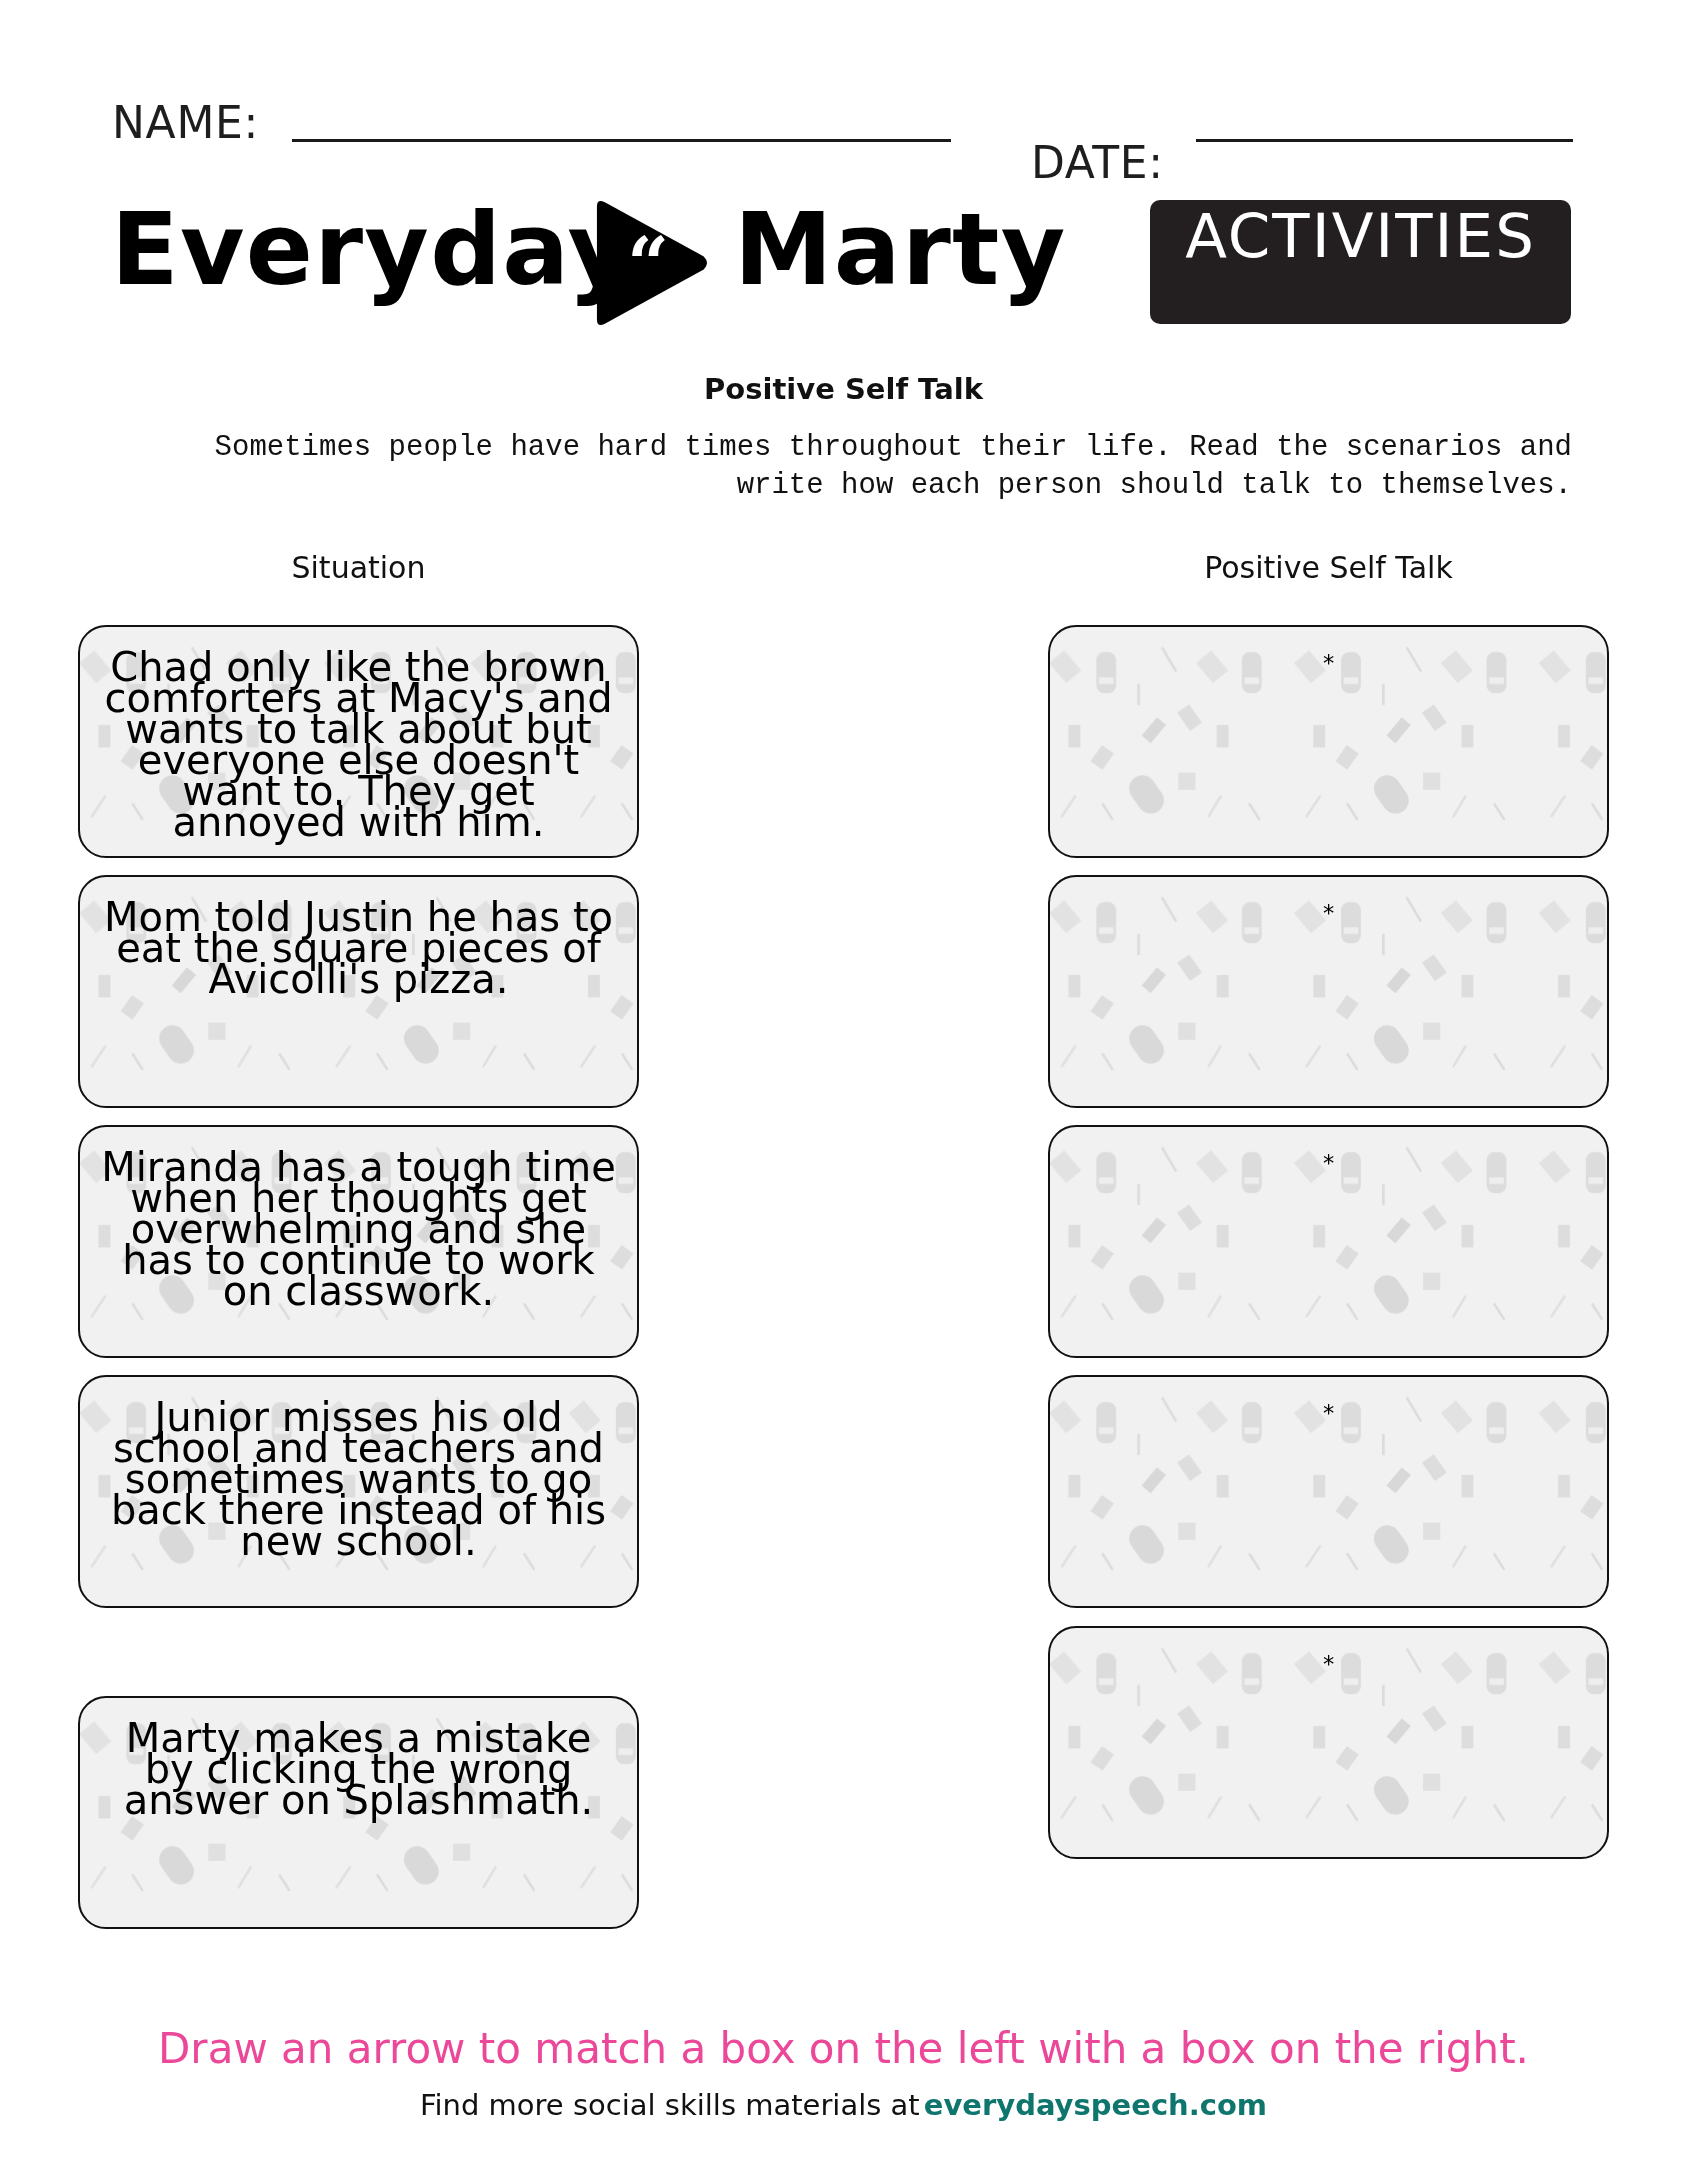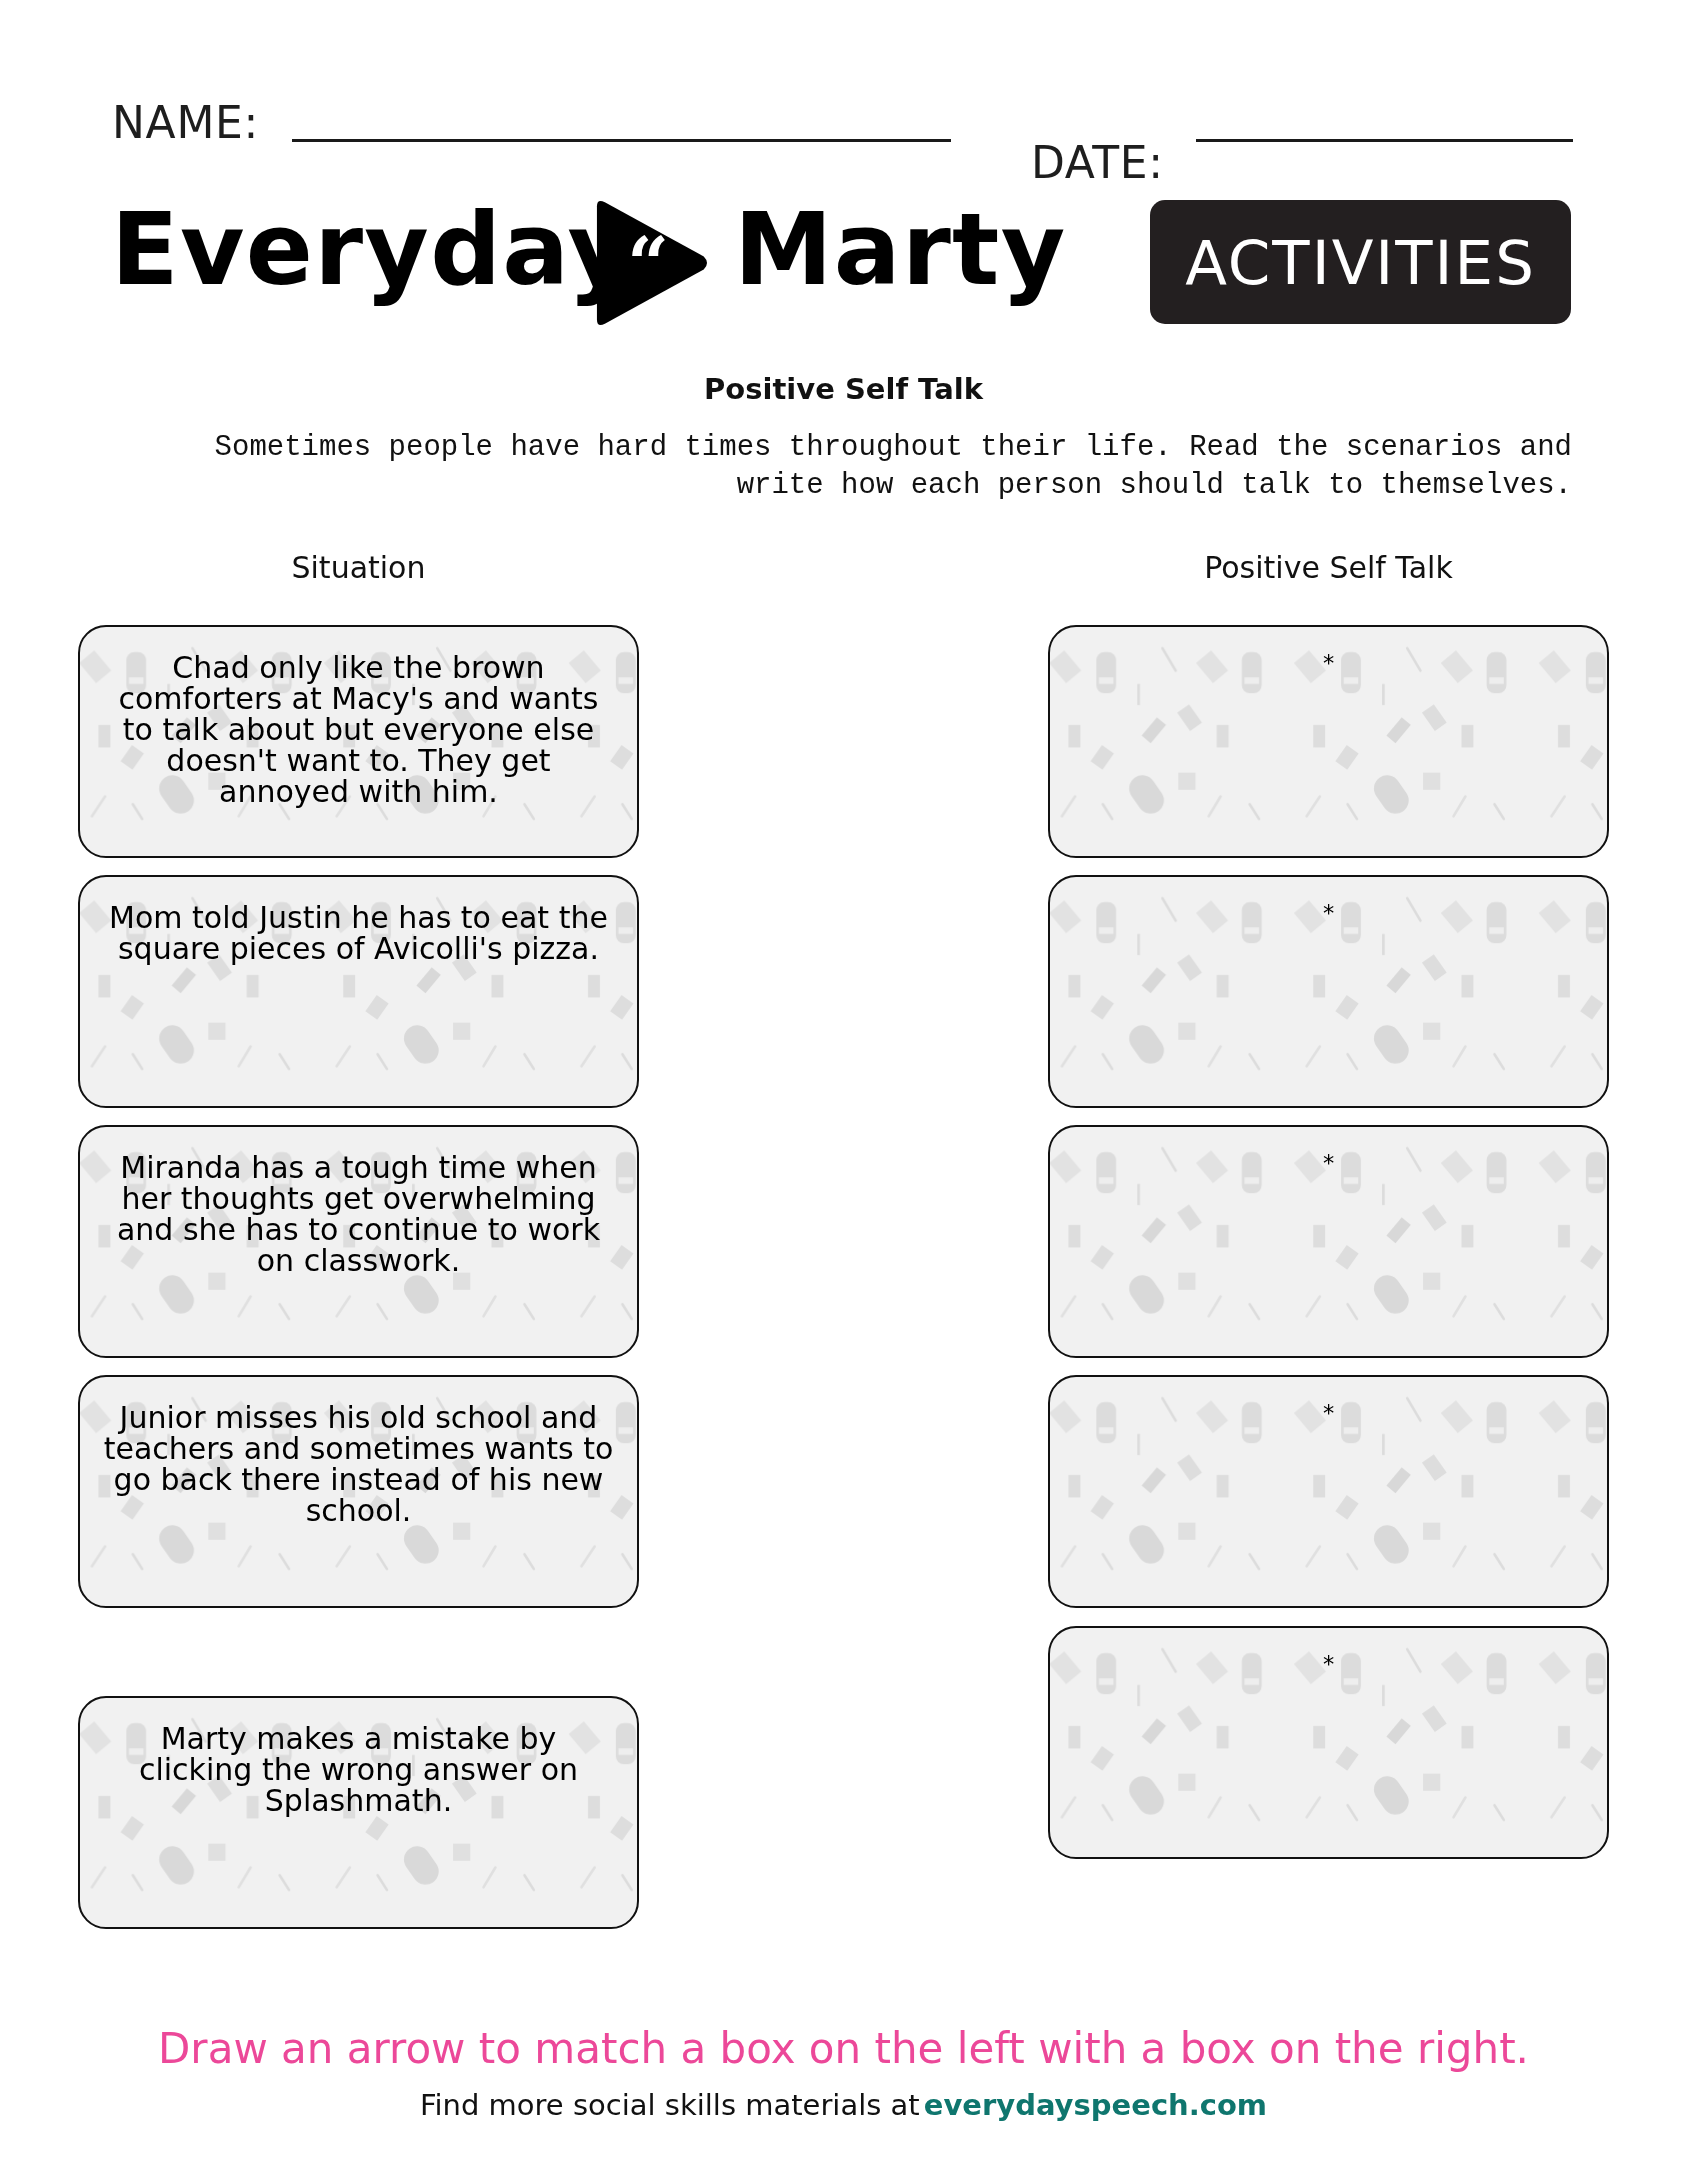--- a/index.html
+++ b/index.html
@@ -56,23 +56,22 @@
       width: 116px;
       height: 130px;
     }
     .activities-badge {
       position: absolute;
       left: 1150px;
       top: 200px;
       width: 421px;
       height: 124px;
       background: #231f20;
-      border-radius: 15px;
+      border-radius: 10px;
       display: flex;
-      align-items: center;
       justify-content: center;
     }
     .activities-badge span {
       font-family: "DejaVu Sans", sans-serif;
       font-size: 61px;
       color: #ffffff;
       letter-spacing: 2px;
     }
 
     
@@ -131,21 +130,21 @@
       width: 100%;
       height: 100%;
     }
     .card-text {
       position: absolute;
       left: 20px;
       right: 20px;
       top: 25px;
       text-align: center;
       font-family: "DejaVu Sans", sans-serif;
-      font-size: 30px;
+      font-size: 40px;
       line-height: 31px;
       color: #000;
       z-index: 2;
     }
     .card-asterisk {
       position: absolute;
       left: 0;
       right: 0;
       top: 25px;
       text-align: center;

